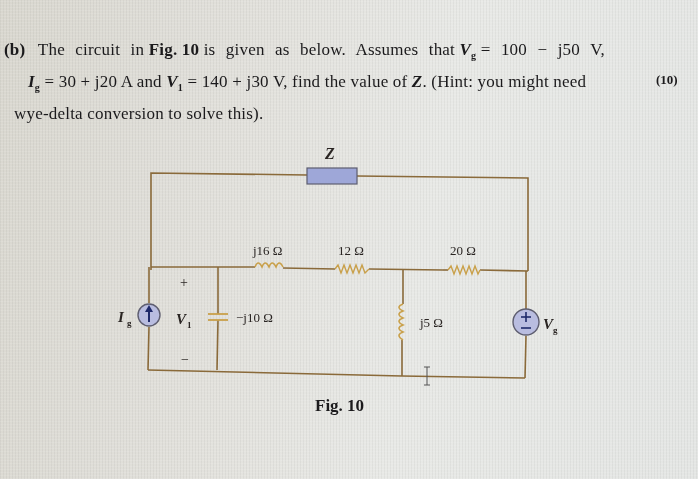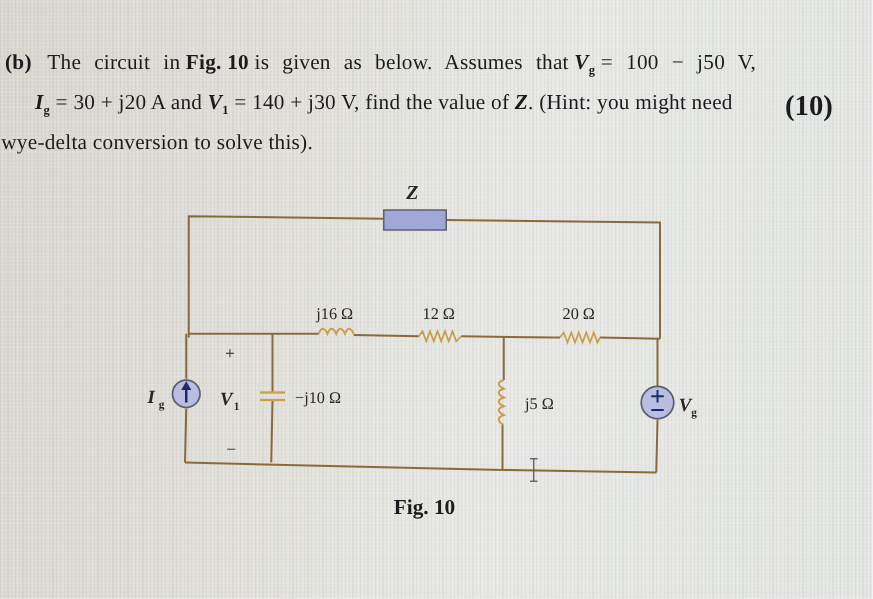--- a/index.html
+++ b/index.html
@@ -15,26 +15,26 @@
       repeating-linear-gradient(0deg, rgba(255,255,255,0.10) 0px, rgba(255,255,255,0.10) 1px, transparent 1px, transparent 3px),
       repeating-linear-gradient(90deg, rgba(0,0,0,0.04) 0px, rgba(0,0,0,0.04) 1px, transparent 1px, transparent 3px);
   }
   .problem { position: absolute; left: 0; top: 0; width: 698px; }
   .line {
     position: absolute; white-space: nowrap;
     font-size: 17px; letter-spacing: 0.2px; font-family: Liberation Serif, serif;
   }
   .line1 { left: 4px; top: 40px; }
   .line2 { left: 28px; top: 72px; }
-  .line3 { left: 1px; top: 104px; text-align: right; }
+  .line3 { left: 14px; top: 104px; text-align: right; }
   .part-label { font-weight: bold; margin-right: 8px; }
   .bold { font-weight: bold; }
   .it { font-style: italic; }
   .w { word-spacing: 6px; }
-  .marks { position: absolute; left: 628px; top: 72px; font-size: 23px; font-weight: bold; }
+  .marks { position: absolute; left: 656px; top: 72px; font-size: 13px; font-weight: bold; }
 
   .circuit { position: absolute; left: 0; top: 0; }
   .label-txt { font-family: "Liberation Serif", serif; fill: #2a2523; }
   .fig-caption {
     position: absolute; left: 315px; top: 396px; font-size: 17px; font-weight: bold;
   }
 </style>
 </head>
 <body>
 

